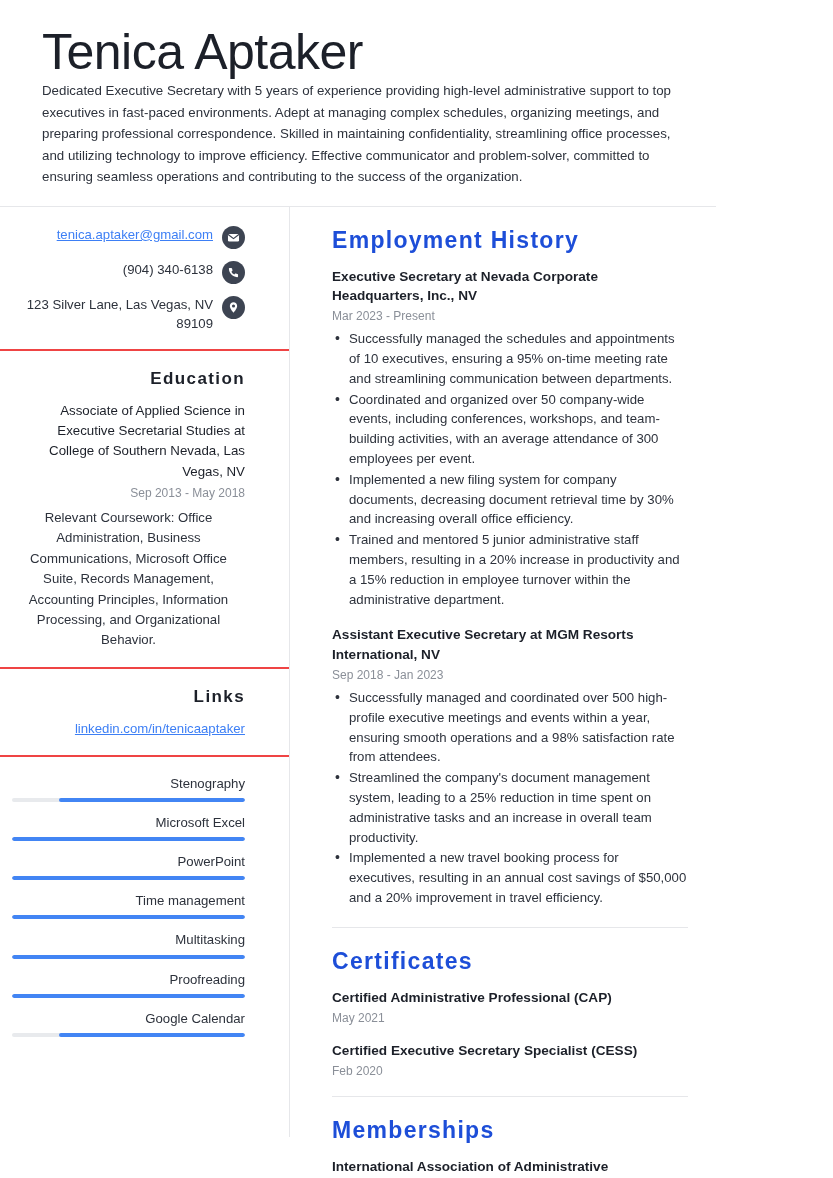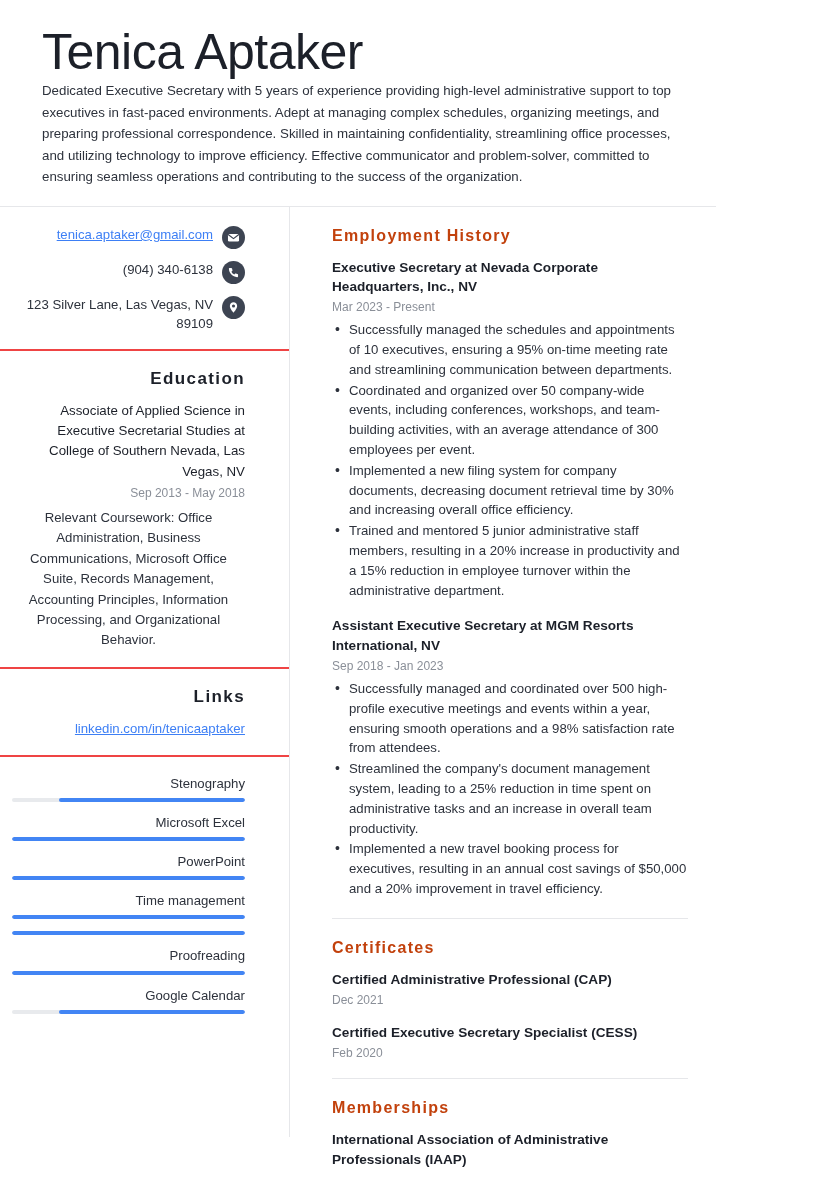--- a/index.html
+++ b/index.html
@@ -154,24 +154,24 @@
     float: right;
   }
 
   
   .r-section {
     padding: 20px 0 18px 0;
     border-bottom: 1px solid #e6e7ea;
   }
   .r-section.no-border { border-bottom: none; }
   .r-heading {
-    font-size: 16px;
+    font-size: 23px;
     font-weight: 700;
     letter-spacing: 1.3px;
-    color: #c2410c;
+    color: #1d4ed8;
     margin-bottom: 13px;
   }
   .entry { margin-bottom: 16px; }
   .entry:last-child { margin-bottom: 0; }
   .entry-title {
     font-size: 13.6px;
     font-weight: 700;
     color: #1c2029;
     line-height: 1.42;
   }
@@ -279,20 +279,21 @@
                 <div class="skill-fill" style="width: 100%;"></div>
               </div>
             </div>
             <div class="skill">
               <div class="skill-name">Time management</div>
               <div class="skill-track">
                 <div class="skill-fill" style="width: 100%;"></div>
               </div>
             </div>
             <div class="skill">
+              <div class="skill-name">Multitasking</div>
               <div class="skill-track">
                 <div class="skill-fill" style="width: 100%;"></div>
               </div>
             </div>
             <div class="skill">
               <div class="skill-name">Proofreading</div>
               <div class="skill-track">
                 <div class="skill-fill" style="width: 100%;"></div>
               </div>
             </div>
@@ -332,21 +333,21 @@
               </ul>
             </div>
           </div>
       </div>
 
       <div class="r-section">
         <div class="r-heading">Certificates</div>
         <div id="certificates-list">
             <div class="entry">
               <div class="entry-title">Certified Administrative Professional (CAP)</div>
-              <div class="meta-date">Dec 2021</div>
+              <div class="meta-date">May 2021</div>
             </div>
             <div class="entry">
               <div class="entry-title">Certified Executive Secretary Specialist (CESS)</div>
               <div class="meta-date">Feb 2020</div>
             </div>
           </div>
       </div>
 
       <div class="r-section no-border">
         <div class="r-heading">Memberships</div>

